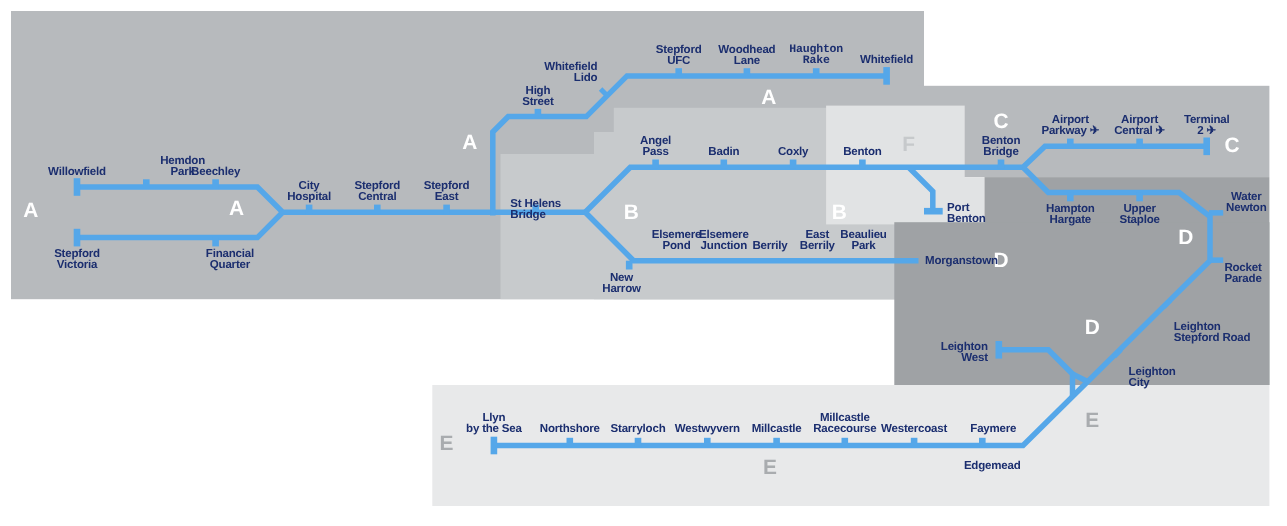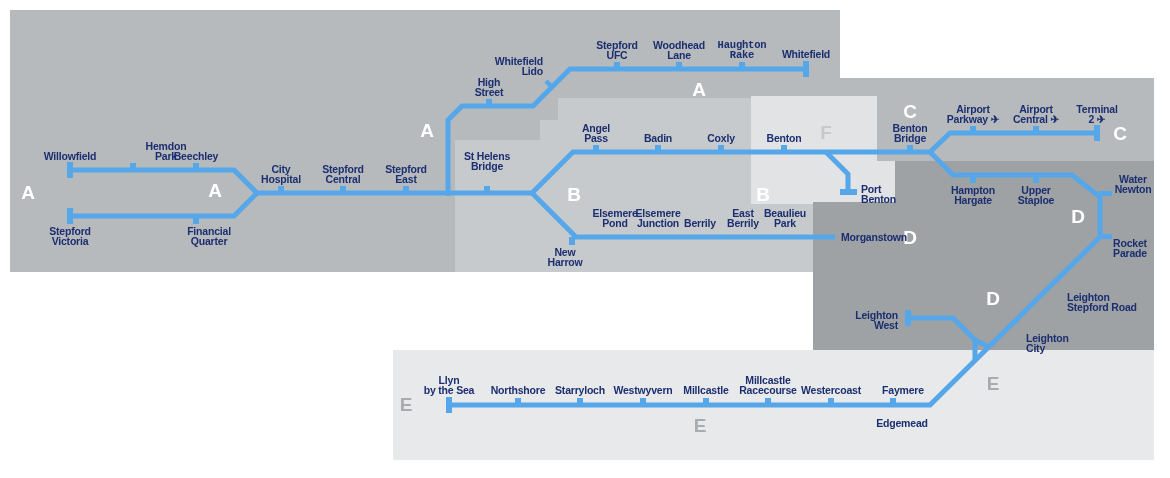--- a/index.html
+++ b/index.html
@@ -120,21 +120,21 @@
       <div class="stn" style="left: 70px; top: 226px; transform: translate(-50%, 0px); text-align: center; color: rgb(27, 46, 111);">Stepford
 Victoria</div>
       <div class="stn" style="left: 196px; top: 226px; transform: translate(-50%, 0px); text-align: center; color: rgb(27, 46, 111); margin-left: 13px;">Financial
 Quarter</div>
       <div class="stn" style="left: 281px; top: 184px; transform: translate(-50%, -100%); text-align: center; color: rgb(27, 46, 111);">City
 Hospital</div>
       <div class="stn" style="left: 343px; top: 184px; transform: translate(-50%, -100%); text-align: center; color: rgb(27, 46, 111);">Stepford
 Central</div>
       <div class="stn" style="left: 406px; top: 184px; transform: translate(-50%, -100%); text-align: center; color: rgb(27, 46, 111);">Stepford
 East</div>
-      <div class="stn" style="left: 487px; top: 171px; transform: translate(-50%, -100%); text-align: center; color: rgb(27, 46, 111);">St Helens
+      <div class="stn" style="left: 487px; top: 200px; transform: translate(-50%, -100%); text-align: left; color: rgb(27, 46, 111);">St Helens
 Bridge</div>
       <div class="stn" style="left: 489px; top: 97px; transform: translate(-50%, -100%); text-align: center; color: rgb(27, 46, 111);">High
 Street</div>
       <div class="stn" style="left: 543px; top: 56px; transform: translate(-100%, 0px); text-align: right; color: rgb(27, 46, 111);">Whitefield
 Lido</div>
       <div class="stn" style="left: 617px; top: 60px; transform: translate(-50%, -100%); text-align: center; color: rgb(27, 46, 111);">Stepford
 UFC</div>
       <div class="stn" style="left: 679px; top: 60px; transform: translate(-50%, -100%); text-align: center; color: rgb(27, 46, 111);">Woodhead
 Lane</div>
       <div class="stn" style="left: 742px; top: 60px; transform: translate(-50%, -100%); text-align: center; color: rgb(27, 46, 111); font-family: Liberation Mono, monospace;">Haughton

